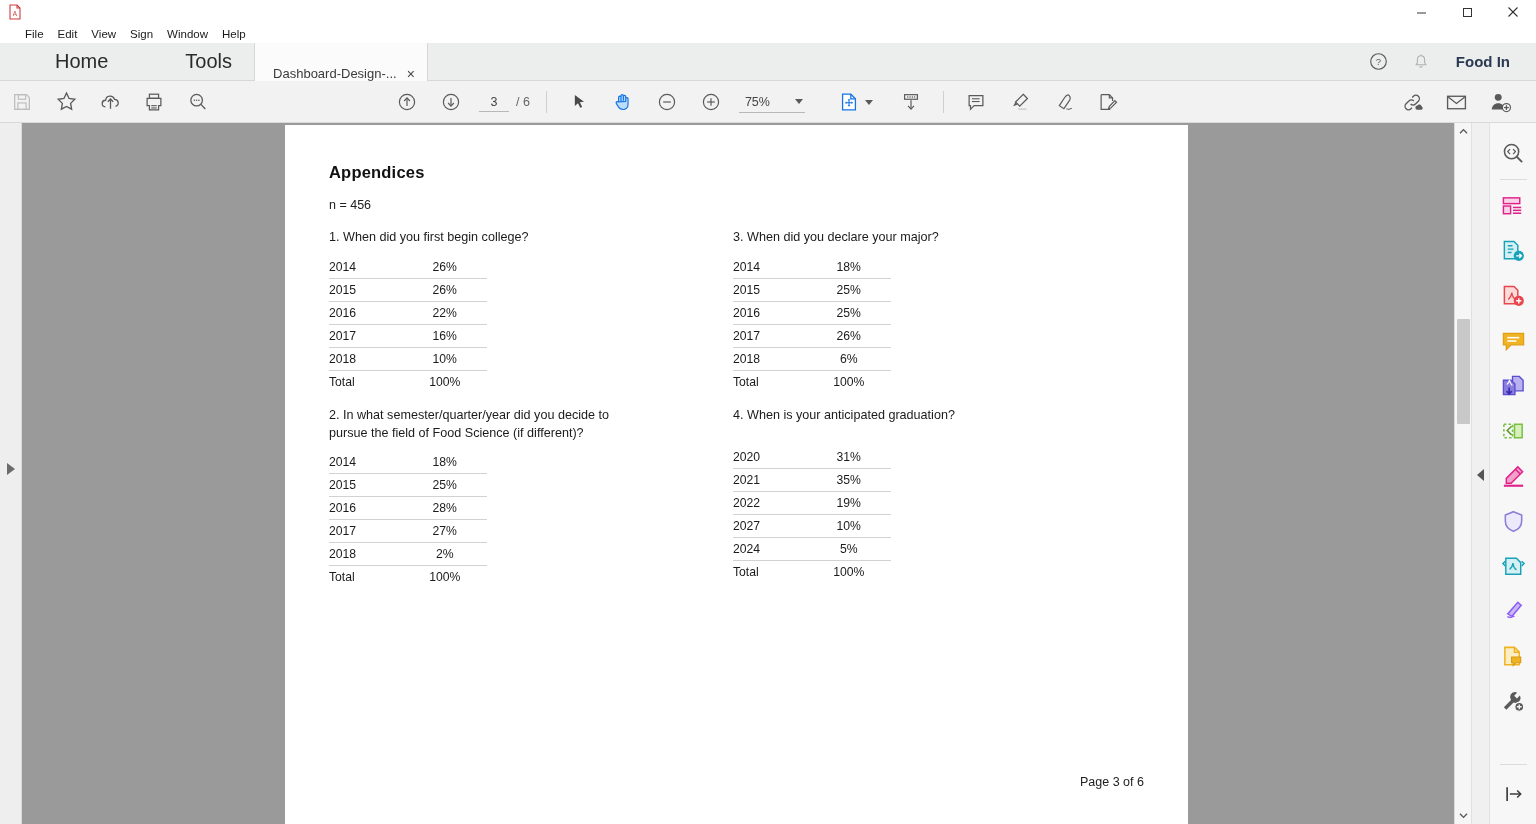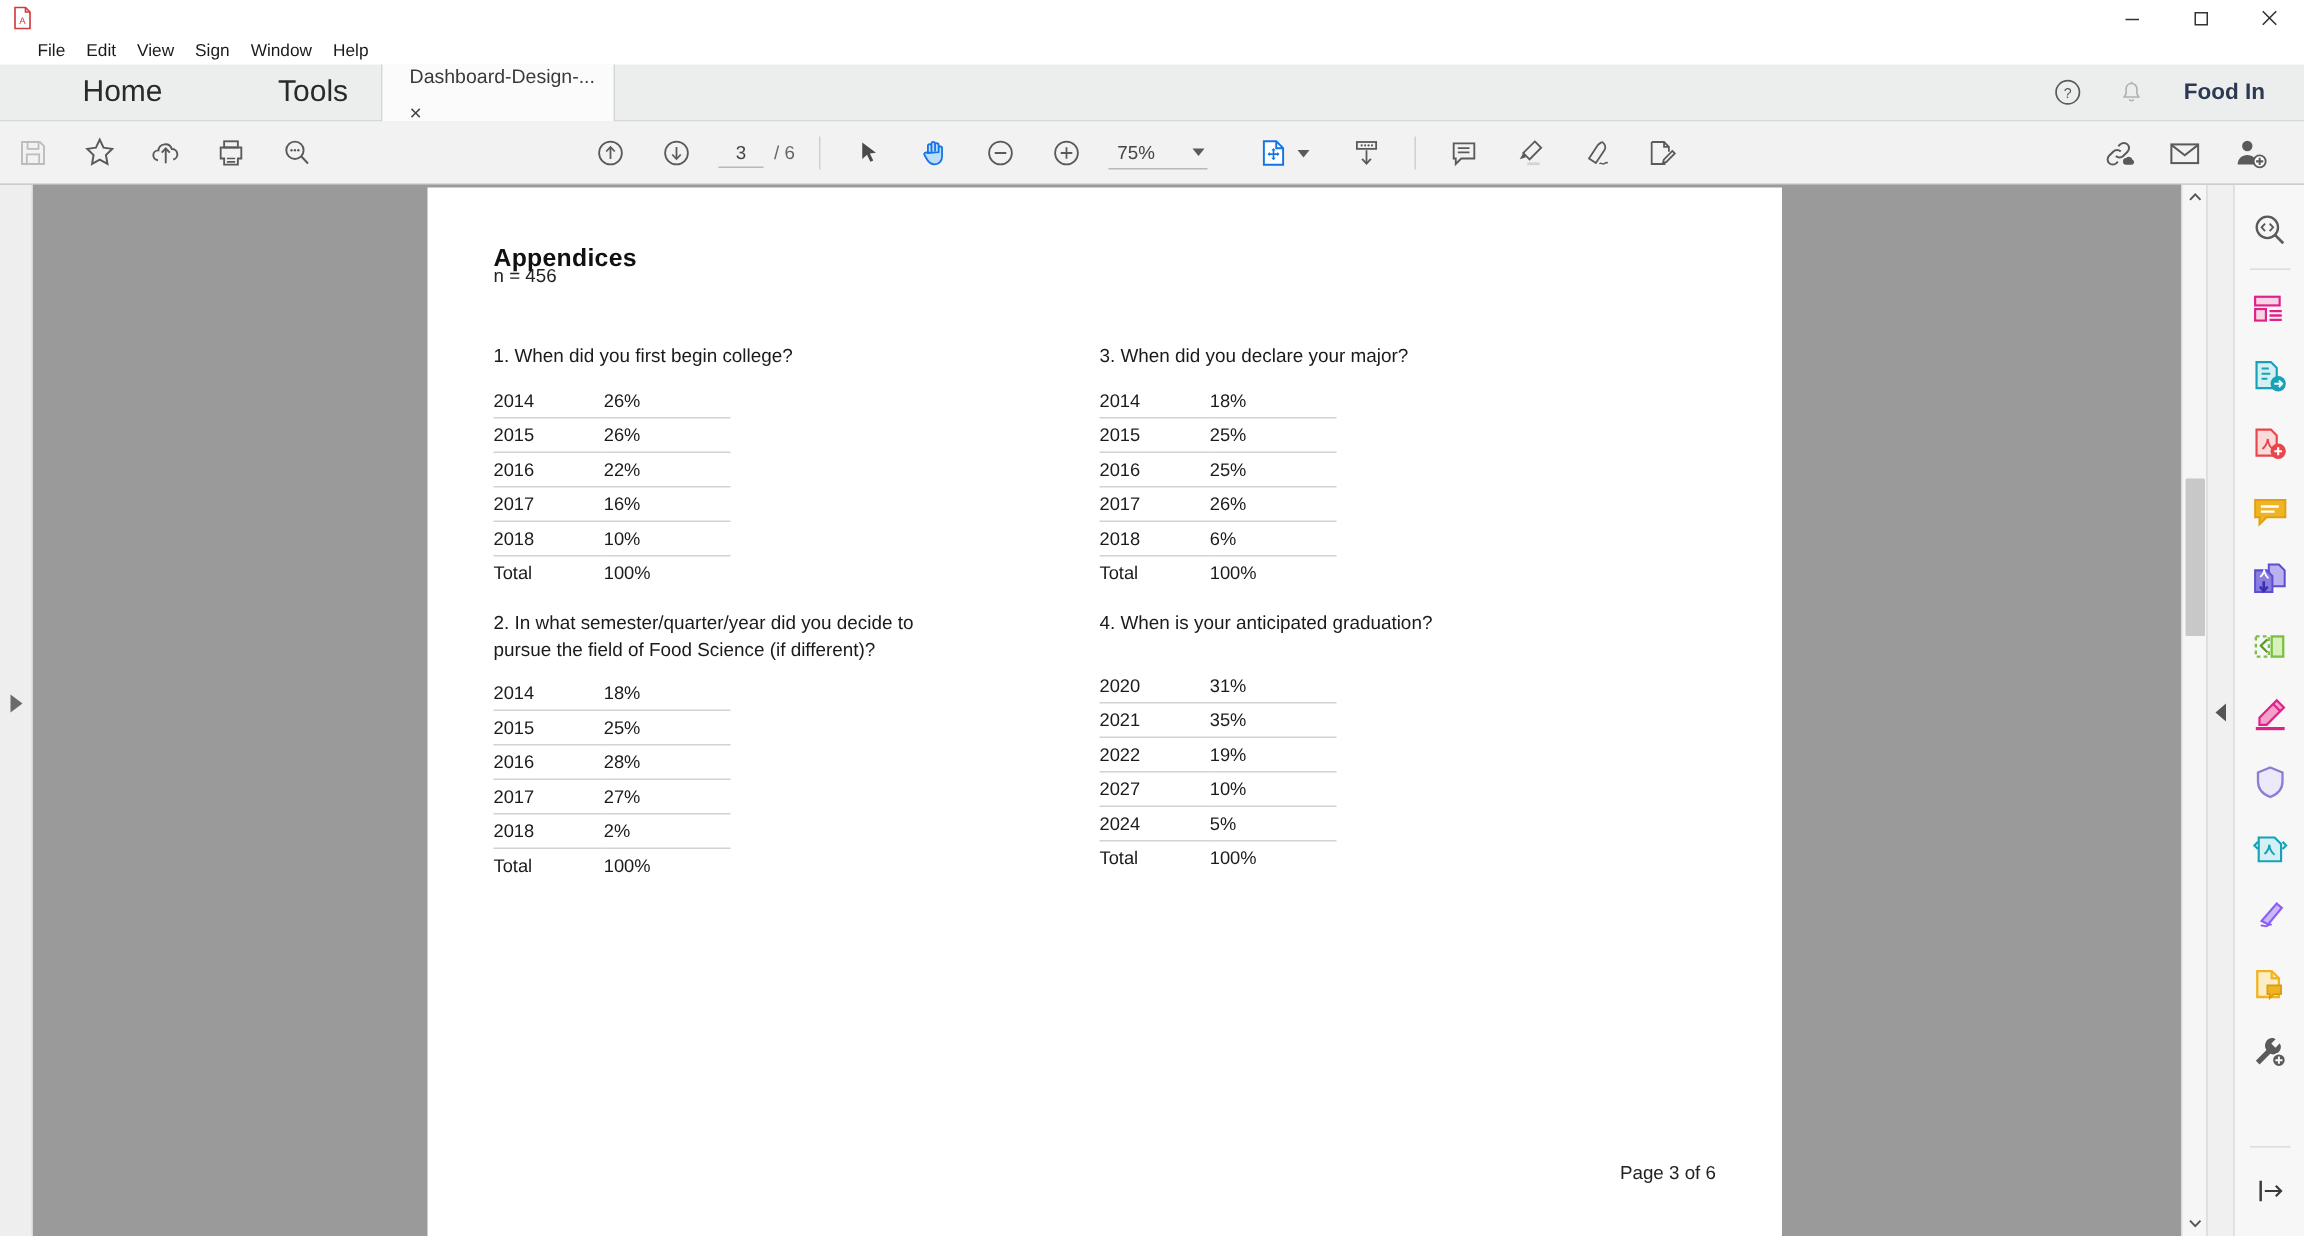--- a/index.html
+++ b/index.html
@@ -41,24 +41,24 @@
   
   .tabbar {
     height: 38px; background: #eceded; display: flex; align-items: stretch;
     flex: 0 0 38px; position: relative; border-bottom: 1px solid #d6d7d8;
   }
   .tabbtn {
     display: flex; align-items: center; padding: 0 22px; font-size: 20px;
     color: #2a2a2a; background: transparent; margin-left: 33px;
   }
   .tab-doc {
-    display: flex; align-items: flex-start; gap: 10px; padding: 0 12px 0 18px;
+    display: flex; align-items: flex-end; gap: 10px; padding: 0 12px 0 18px;
     background: #fbfbfb; font-size: 13px; color: #3a3a3a;
     border-left: 1px solid #d6d7d8; border-right: 1px solid #d6d7d8;
-    min-width: 156px; position: relative; margin-bottom: -1px; flex-direction: column;
+    min-width: 156px; position: relative; margin-bottom: -1px;
   }
   .tab-doc .tab-label { white-space: nowrap; }
   .tab-close { font-size: 14px; color: #444; line-height: 1; }
   .tabbar-right {
     margin-left: auto; display: flex; align-items: center; gap: 0px; padding-right: 14px;
   }
   .tb-icon-btn {
     width: 42px; height: 38px; display: flex; align-items: center; justify-content: center;
   }
   .signin {
@@ -118,21 +118,21 @@
     position: absolute; left: 263px; top: 2px; width: 903px; height: 700px;
     background: #ffffff;
   }
   .page-inner { position: relative; width: 100%; height: 100%; padding: 0; }
 
   .doc-title {
     position: absolute; left: 44px; top: 38px; font-size: 16.5px; font-weight: bold;
     color: #111; letter-spacing: 0.2px;
   }
   .doc-n {
-    position: absolute; left: 44px; top: 52px; font-size: 12.5px; color: #222;
+    position: absolute; left: 44px; top: 73px; font-size: 12.5px; color: #222;
   }
   .page-footer {
     position: absolute; left: 795px; top: 650px; font-size: 12.5px; color: #222;
   }
 
   .qblock { position: absolute; width: 250px; }
   .qblock.col1 { left: 44px; }
   .qblock.col2 { left: 448px; }
   .qblock.row1 { top: 104px; }
   .qblock.row2 { top: 282px; }
@@ -142,21 +142,21 @@
     margin-bottom: 9px;
   }
   .qtitle.wrap { white-space: normal; width: 305px; }
   .qtable { width: 158px; border-collapse: collapse; }
   .qtable td {
     font-size: 12.2px; color: #1b1b1b; padding: 4px 0 4px 0;
     border-bottom: 1px solid #d2d2d2; height: 22px;
   }
   .qtable tr:last-child td { border-bottom: none; }
   .qtable td.lbl { text-align: left; }
-  .qtable td.val { text-align: left; }
+  .qtable td.val { text-align: center; }
   .spacer-row td { border-bottom: none !important; height: 12px; padding: 0 !important; }
 
   
   .vscroll {
     width: 17px; background: #f6f6f6; flex: 0 0 17px; position: relative;
     border-left: 1px solid #dcdcdc;
   }
   .vs-arrow {
     position: absolute; left: 0; width: 17px; height: 17px;
     display: flex; align-items: center; justify-content: center;

